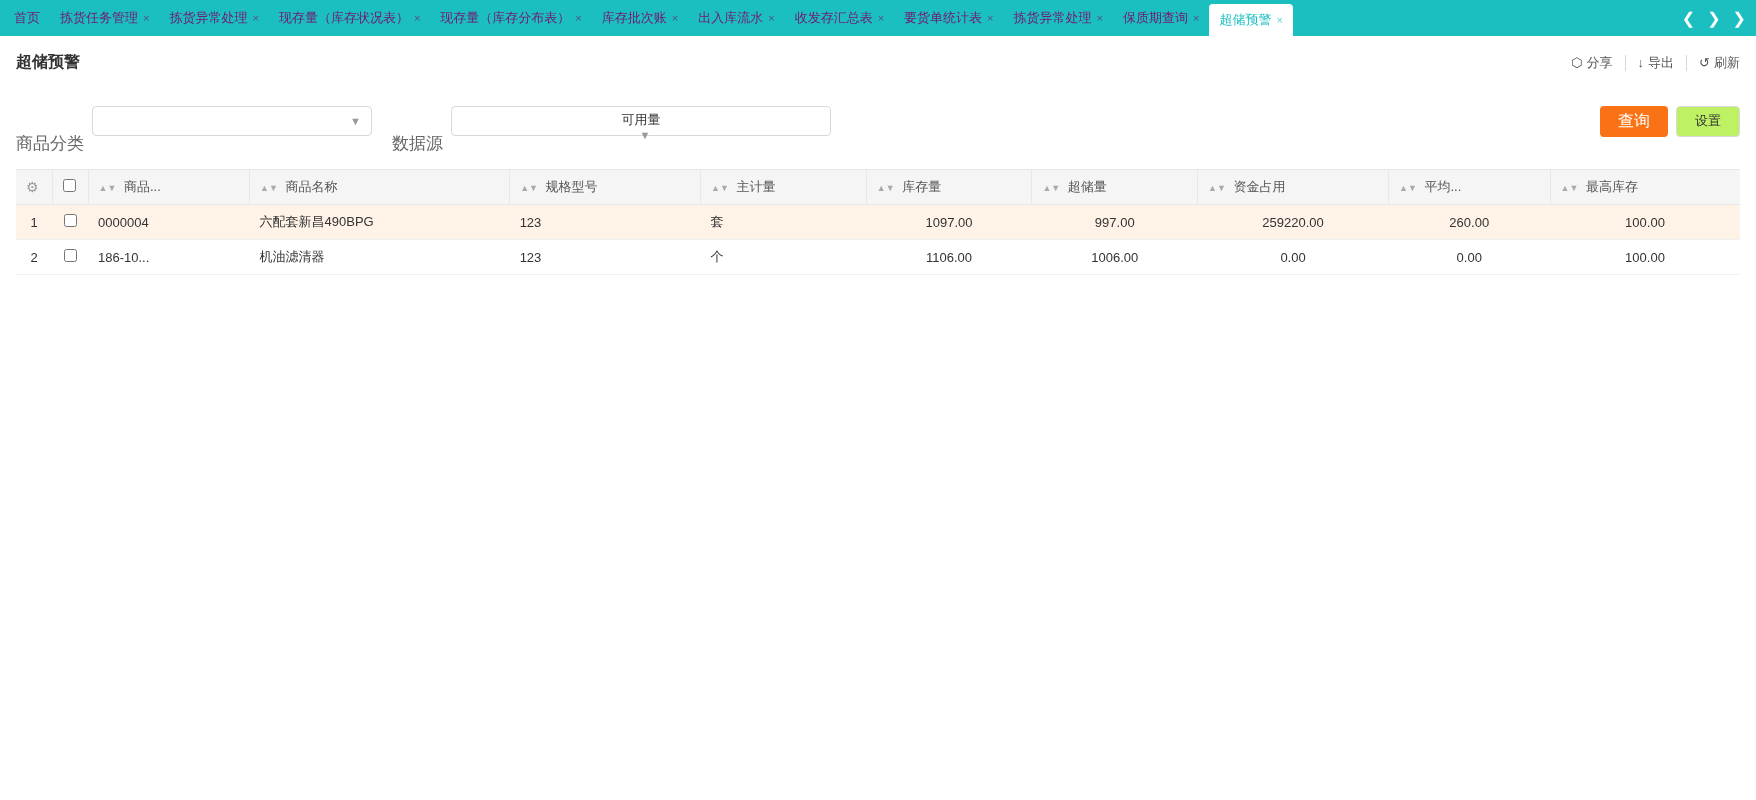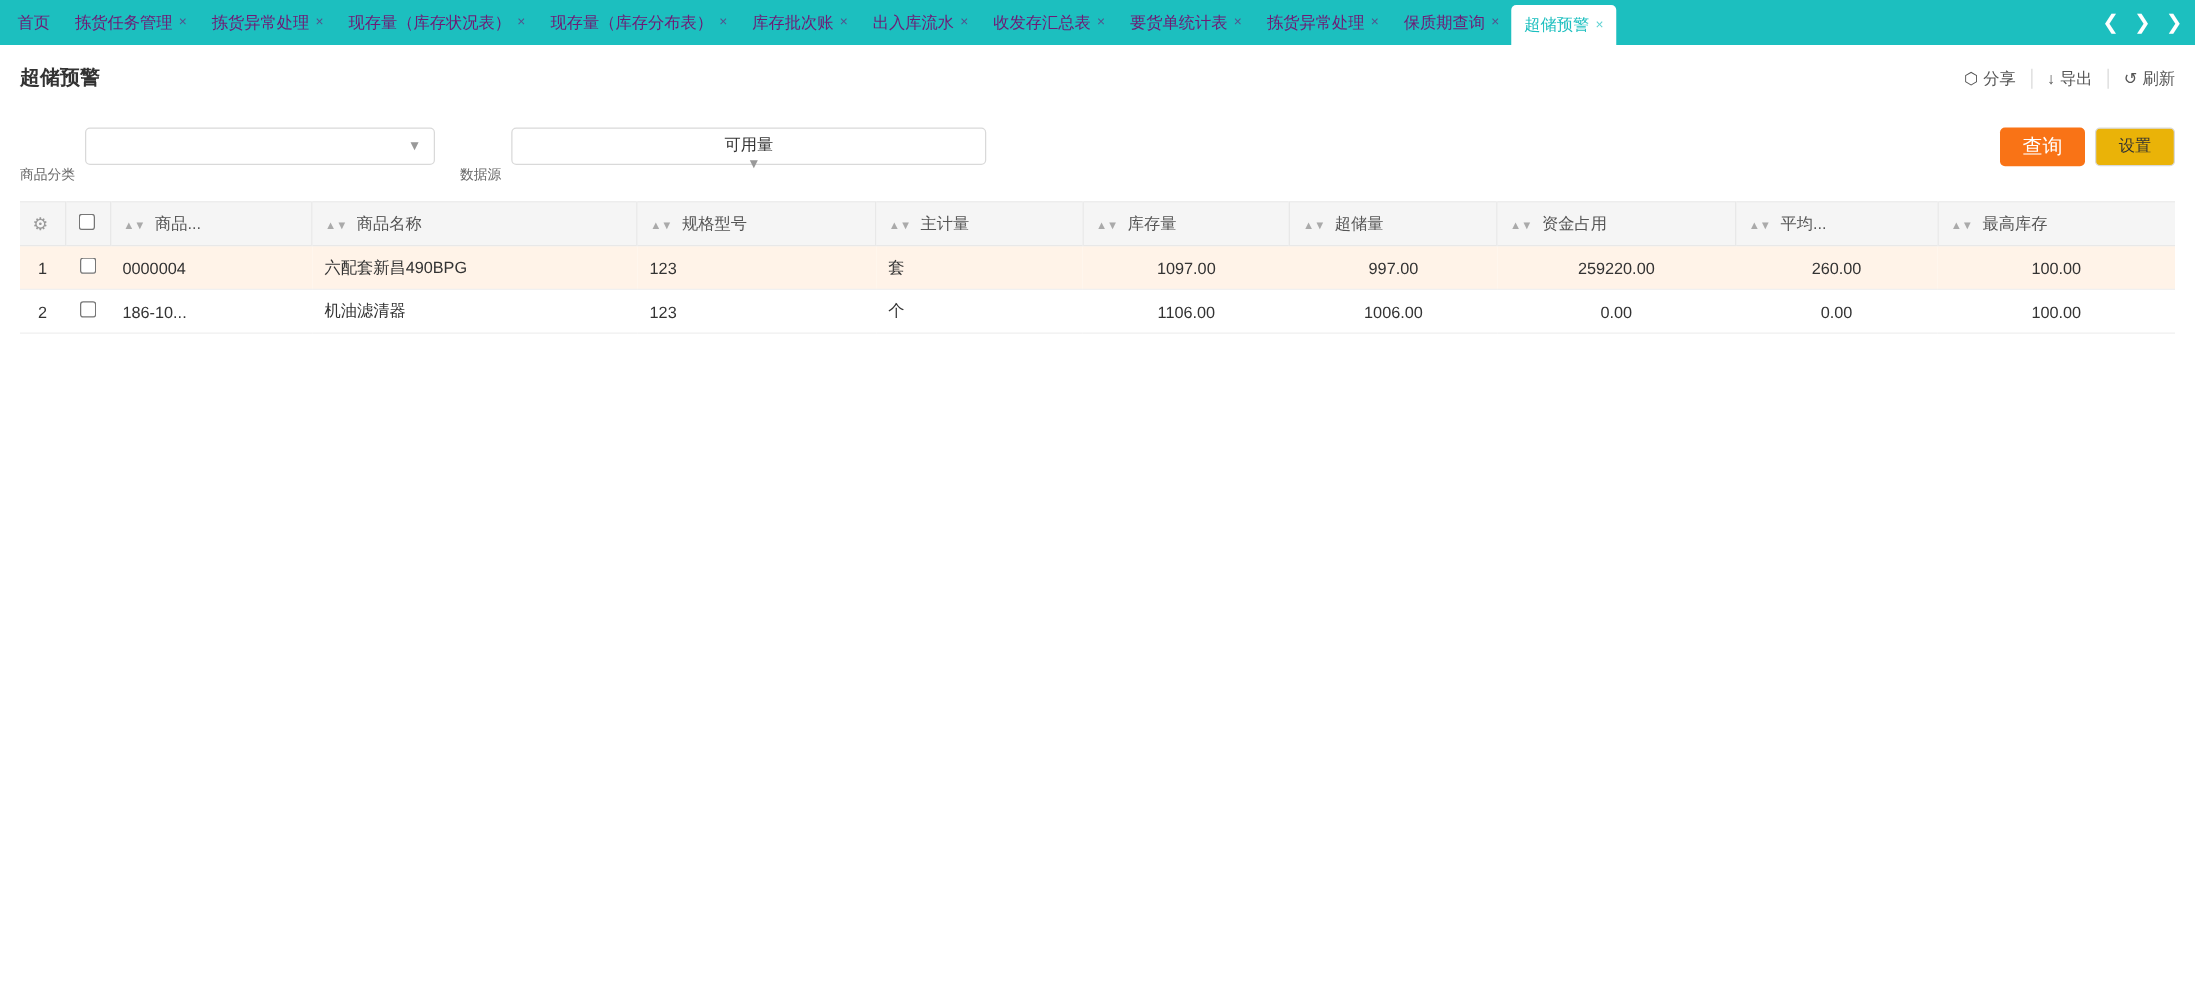--- a/index.html
+++ b/index.html
@@ -90,21 +90,21 @@
       align-items: center;
       gap: 20px;
       margin-bottom: 14px;
     }
     .filter-group {
       display: flex;
       align-items: center;
       gap: 8px;
     }
     .filter-label {
-      font-size: 11px;
+      font-size: 17px;
       color: #666;
       white-space: nowrap;
       margin-top: 45px;
     }
     .filter-select {
       display: flex;
       align-items: center;
       border: 1px solid #d9d9d9;
       border-radius: 4px;
       padding: 4px 10px;
@@ -124,21 +124,21 @@
     .btn-query {
       background: #f97316;
       color: #fff;
       border: none;
       border-radius: 4px;
       padding: 5px 18px;
       cursor: pointer;
       font-size: 16px;
     }
     .btn-settings {
-      background: #eab308;
+      background: #bef264;
       color: #333;
       border: 1px solid #d9d9d9;
       border-radius: 4px;
       padding: 5px 18px;
       cursor: pointer;
       font-size: 13px;
     }
 
     
     .data-table {

